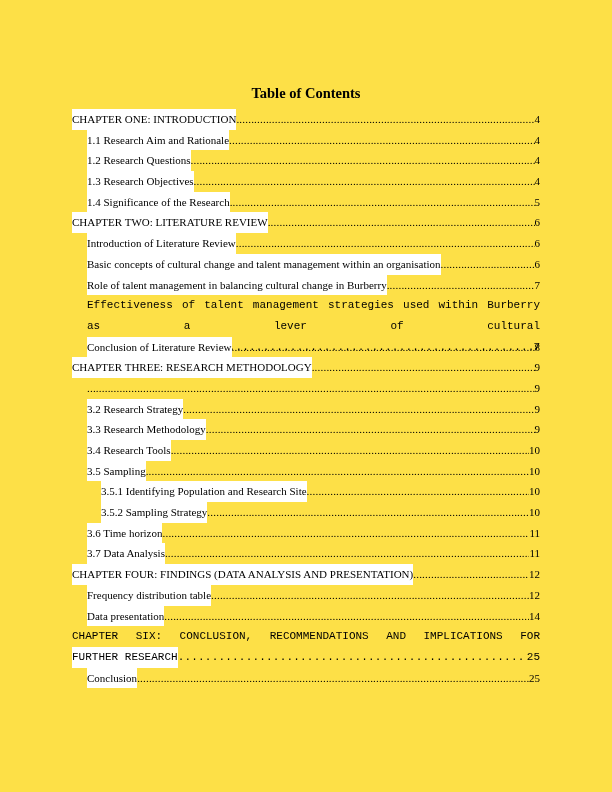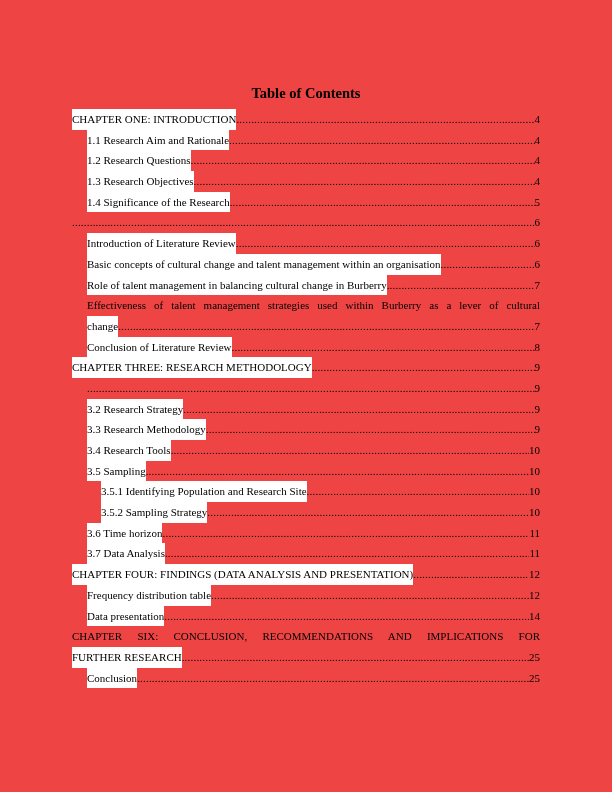--- a/index.html
+++ b/index.html
@@ -12,21 +12,21 @@
       height: 792px;
       position: relative;
       overflow: hidden;
       font-family: "Liberation Serif", serif;
       color: #000000;
     }
     .page {
       position: absolute;
       left: 0; top: 0;
       width: 612px; height: 792px;
-      background: #ef4444;
+      background: #fde047;
     }
     .toc-title {
       position: absolute;
       top: 84px;
       left: 0;
       width: 612px;
       text-align: center;
       font-weight: bold;
       font-size: 14.5px;
       line-height: 18px;
@@ -40,20 +40,21 @@
     .toc-entry {
       font-size: 11px;
       line-height: 20.7px;
       height: 20.7px;
       position: relative;
       white-space: nowrap;
     }
     .toc-entry.multi {
       height: 41.4px;
       white-space: normal;
+      font-family: Liberation Mono, monospace;
     }
     .toc-entry.lvl1 { padding-left: 0; }
     .toc-entry.lvl2 { padding-left: 15px; }
     .toc-entry.lvl3 { padding-left: 29px; }
     .row {
       display: flex;
       align-items: flex-end;
       width: 100%;
     }
     .entry-text {
@@ -120,20 +121,21 @@
     <div class="toc-entry lvl2">
       <div class="row">
           <span class="entry-text">1.4 Significance of the Research</span>
           <span class="leader"></span>
           <span class="page-num">5</span>
         </div>
     </div>
 
     <div class="toc-entry lvl1">
       <div class="row">
+          <span class="entry-text">CHAPTER TWO: LITERATURE REVIEW</span>
           <span class="leader"></span>
           <span class="page-num">6</span>
         </div>
     </div>
     <div class="toc-entry lvl2">
       <div class="row">
           <span class="entry-text">Introduction of Literature Review</span>
           <span class="leader"></span>
           <span class="page-num">6</span>
         </div>

